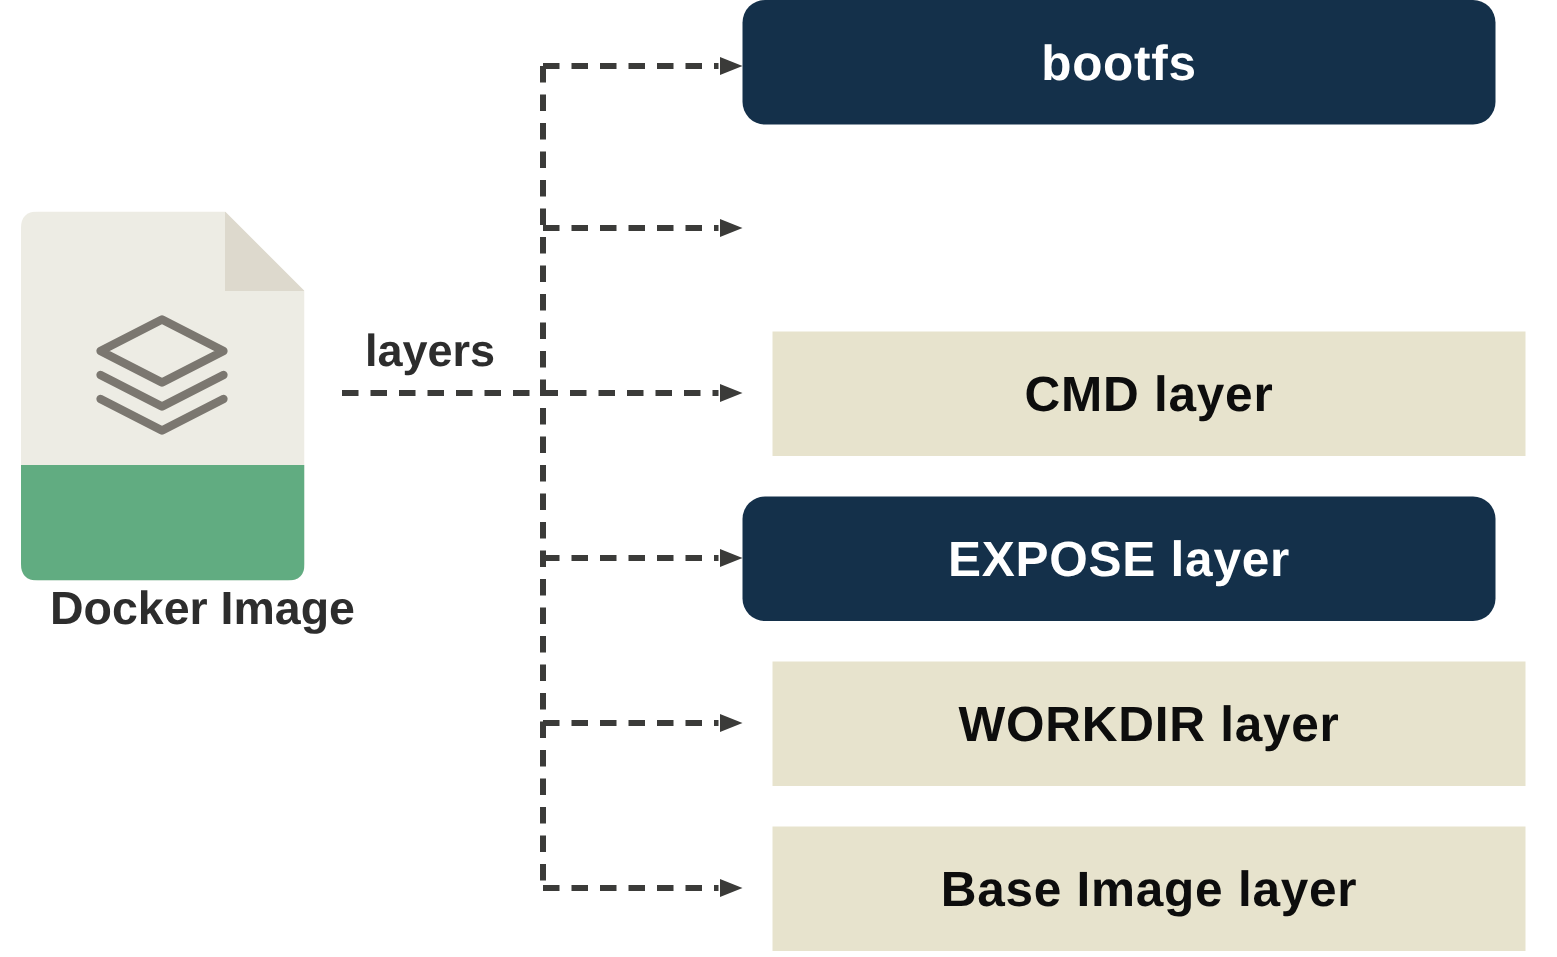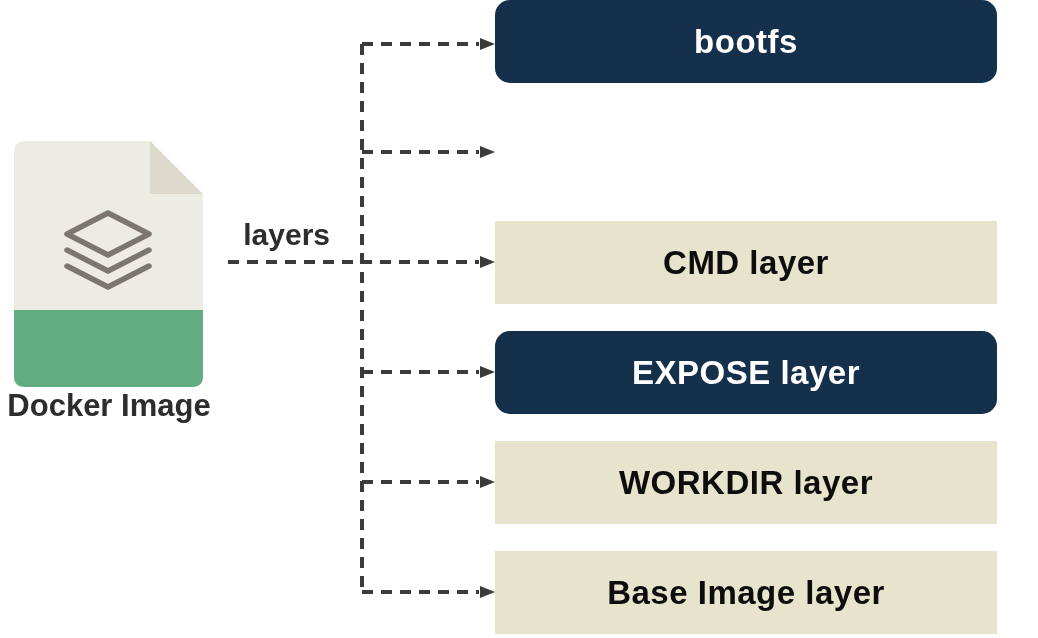--- a/index.html
+++ b/index.html
@@ -39,21 +39,21 @@
     width: 502px;
     height: 83px;
     z-index: 2;
     display: flex;
     align-items: center;
     justify-content: center;
     font-weight: bold;
     font-size: 33px;
     letter-spacing: 0.5px;
   }
-  .layer-box.light { background: var(--light-box-bg, #e7e3cd); color: var(--light-box-text, #0d0d0d); }
+  .layer-box.light { background: var(--light-box-bg, #e7e3cd); color: var(--light-box-text, #0d0d0d); margin-left: 20px; }
   .layer-box.dark  { background: var(--dark-box-bg, #14304a);  color: var(--dark-box-text, #ffffff); border-radius: 15px; }
   .layer-box:nth-of-type(1) { top: 3px; }
   .layer-box:nth-of-type(2) { top: 111px; }
   .layer-box:nth-of-type(3) { top: 221px; }
   .layer-box:nth-of-type(4) { top: 331px; }
   .layer-box:nth-of-type(5) { top: 441px; }
   .layer-box:nth-of-type(6) { top: 551px; }
   
   .file-icon {
     position: absolute;
@@ -77,20 +77,21 @@
     position: absolute;
     left: 0;
     top: 390px;
     width: 218px;
     text-align: center;
     font-weight: bold;
     font-size: 31px;
     color: var(--label-text, #2d2d2d);
     z-index: 2;
     line-height: 1.0;
+    padding-left: 26px;
   }
   .connector-label {
     position: absolute;
     left: 214px;
     top: 220px;
     width: 116px;
     text-align: right;
     font-weight: 600;
     font-size: 30px;
     color: var(--label-text, #2d2d2d);

